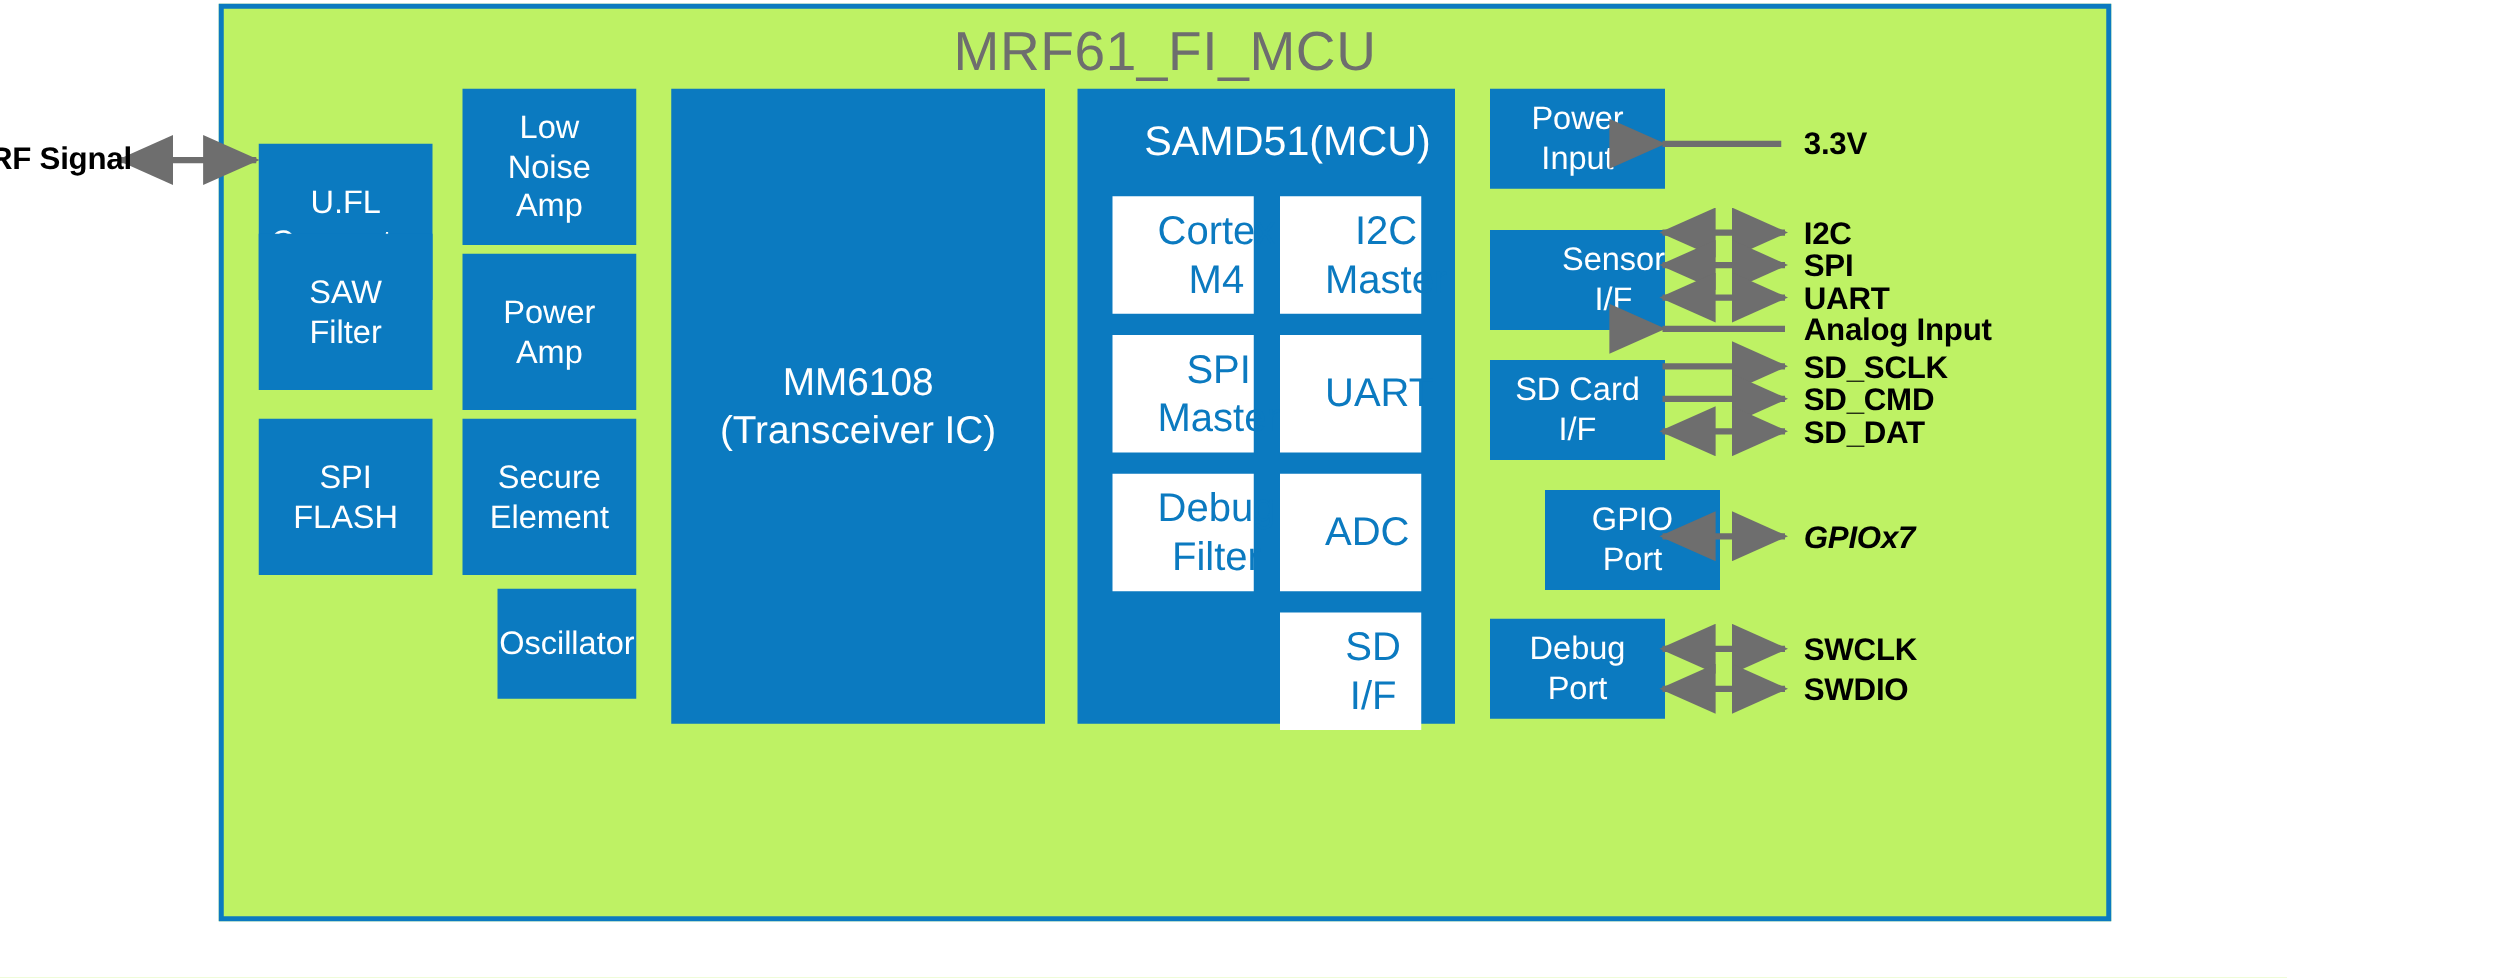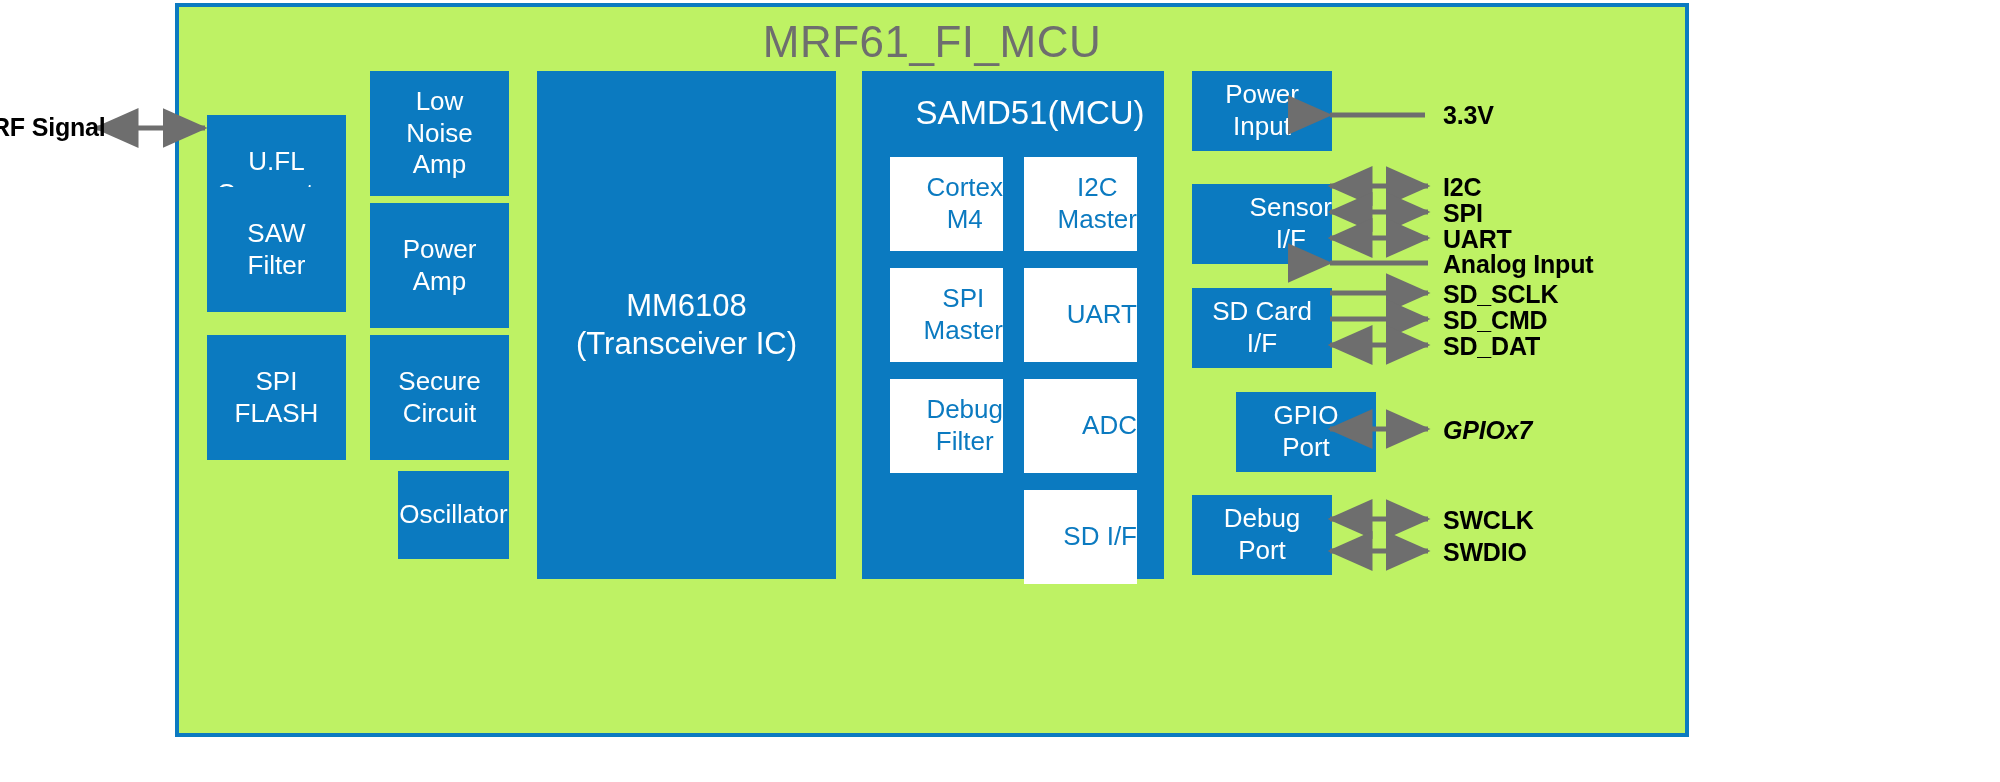--- a/index.html
+++ b/index.html
@@ -44,25 +44,26 @@
   }
   .blk span{display:block;}
 
   
   .wblk{
     position:absolute;
     background:#ffffff;
     color:#0b7ac0;
     display:flex;
     align-items:center;
-    justify-content:flex-end;
+    justify-content:flex-start;
     text-align:center;
     line-height:1.22;
-    font-size:26px;
+    font-size:32px;
     box-sizing:border-box;
+    padding-left:36px;
   }
 
   .big-label{font-size:31px;}
   .mcu-title{
     position:absolute;
     left:0;top:22px;width:100%;
     text-align:center;
     color:#ffffff;
     font-size:33px;
     padding-left:17px;
@@ -123,21 +124,21 @@
     <div class="blk" style="left:28px;top:328px;width:139px;height:125px;">
       <div>
         <span>SPI</span>
         <span>FLASH</span>
       </div>
     </div>
 
     <div class="blk" style="left:191px;top:328px;width:139px;height:125px;">
       <div>
         <span>Secure</span>
-        <span>Circuit</span>
+        <span>Element</span>
       </div>
     </div>
 
     <div class="blk" style="left:219px;top:464px;width:111px;height:88px;">
       <div>
         <span>Oscillator</span>
       </div>
     </div>
 
     <div class="blk big-label" style="left:358px;top:64px;width:299px;height:508px;">

